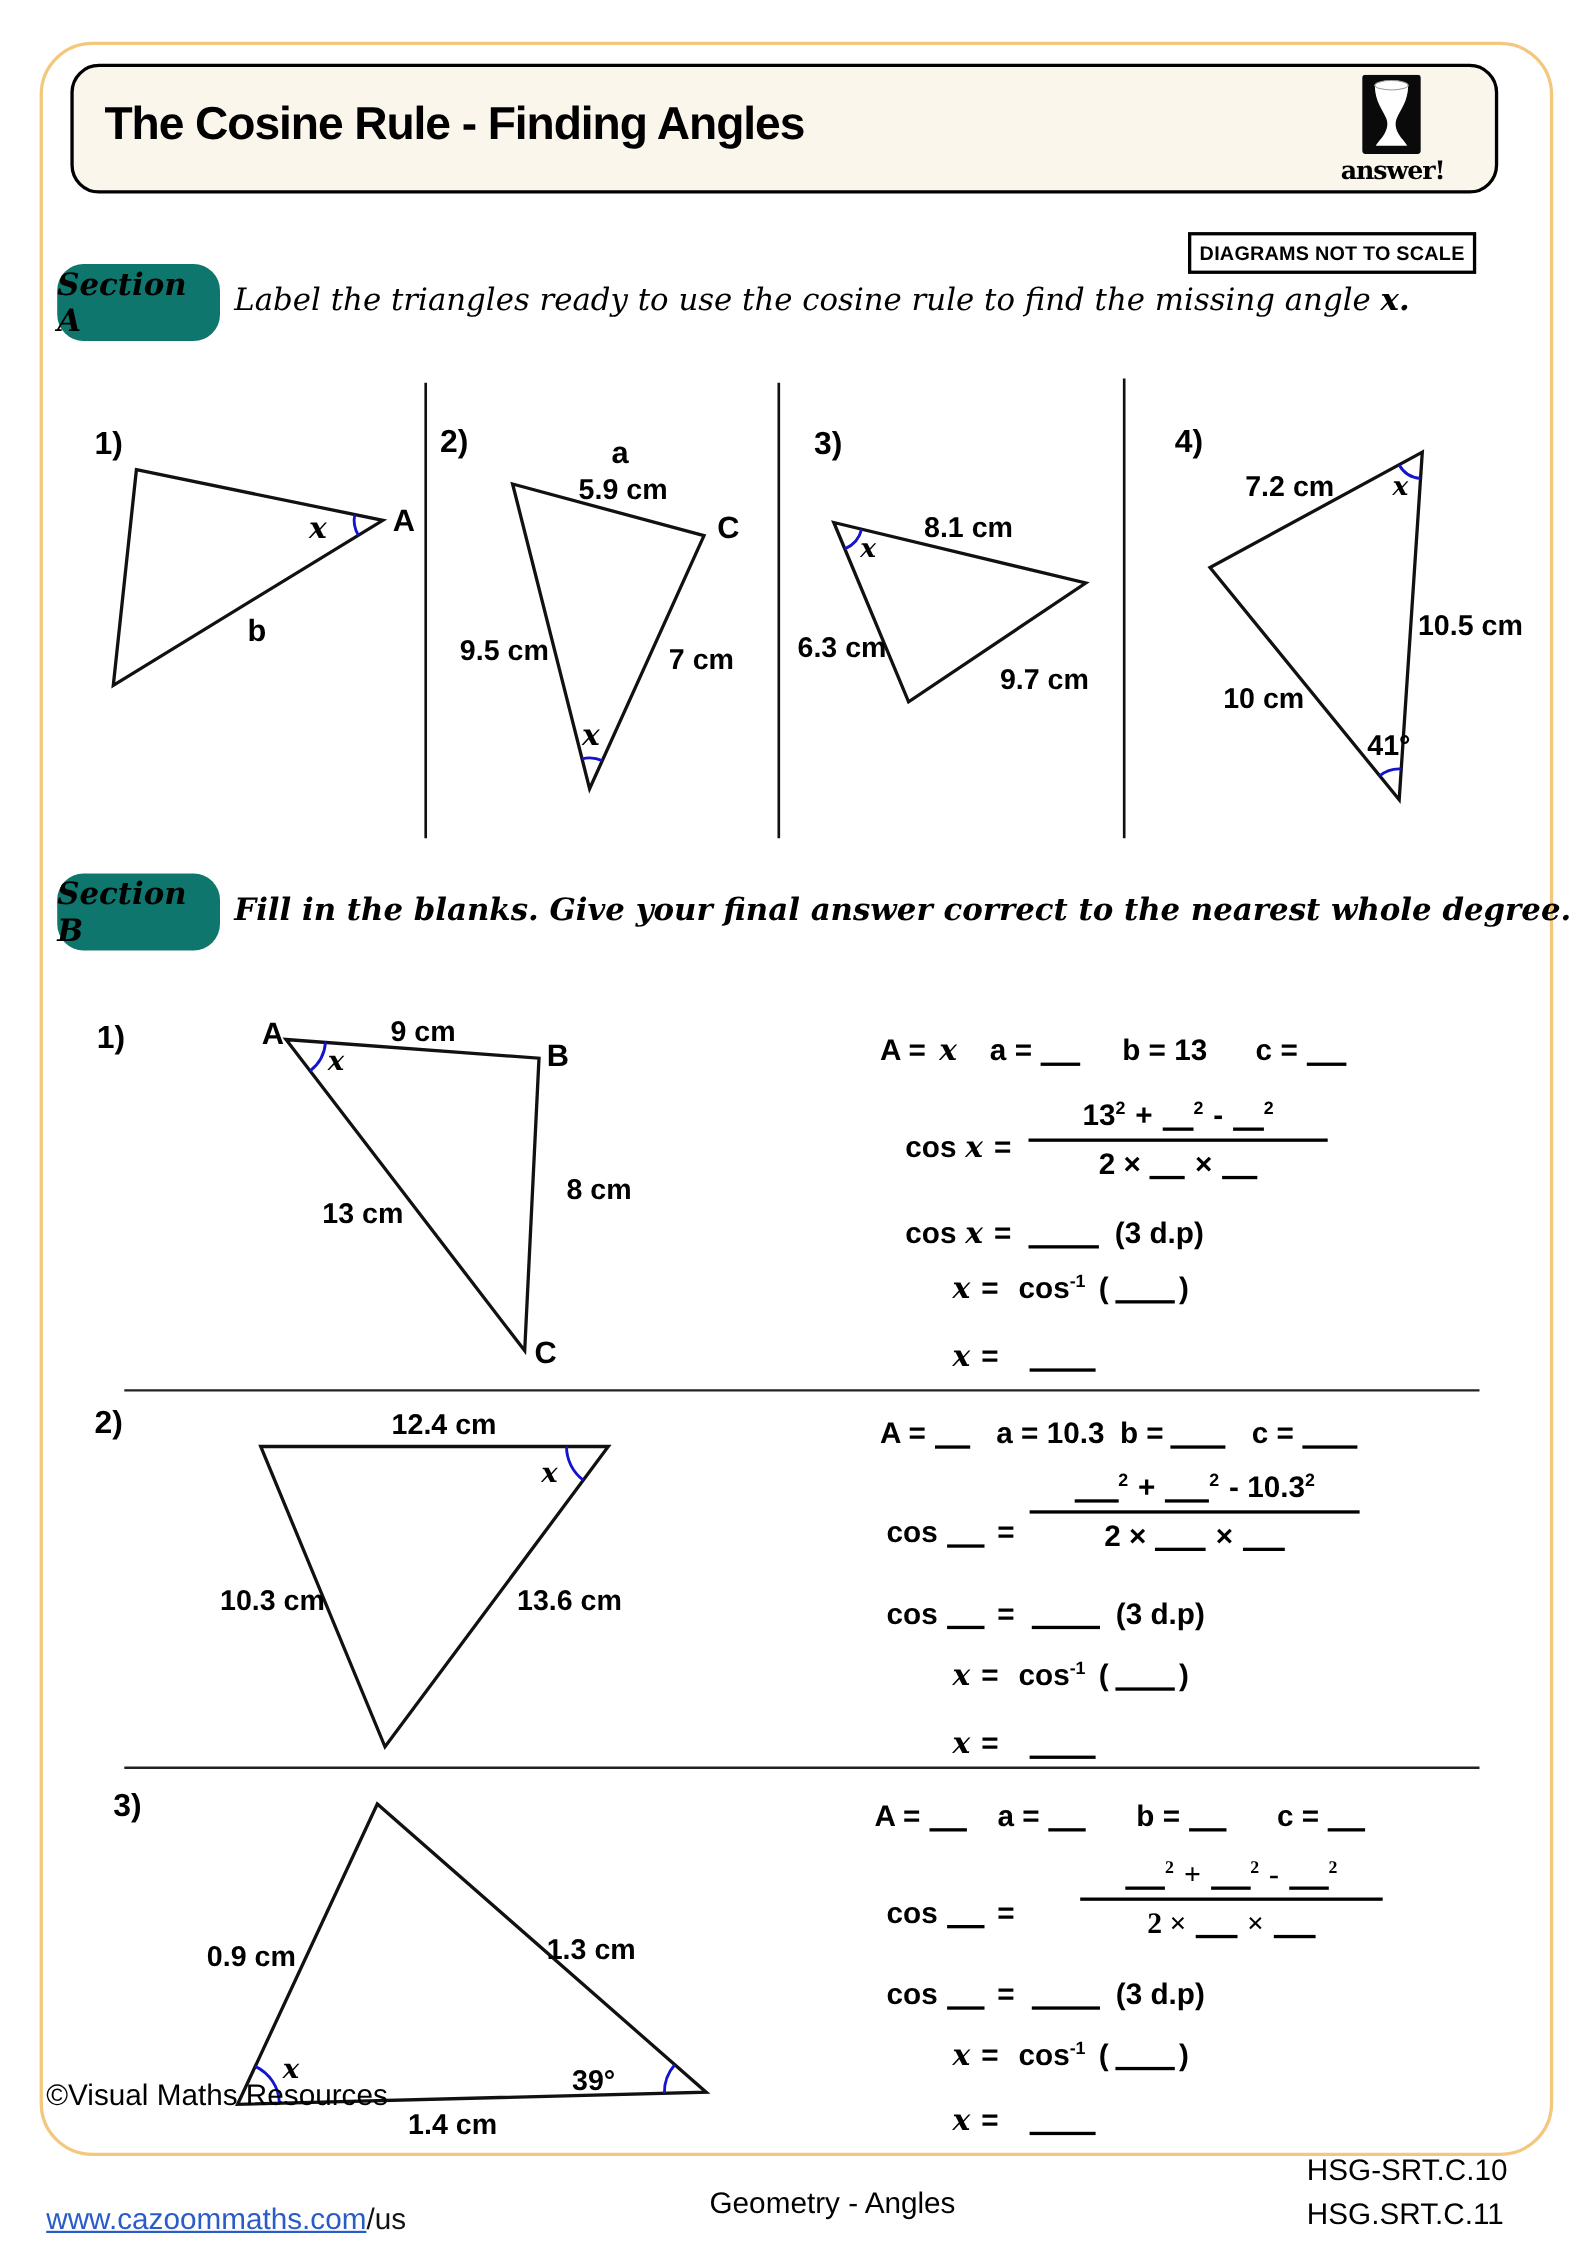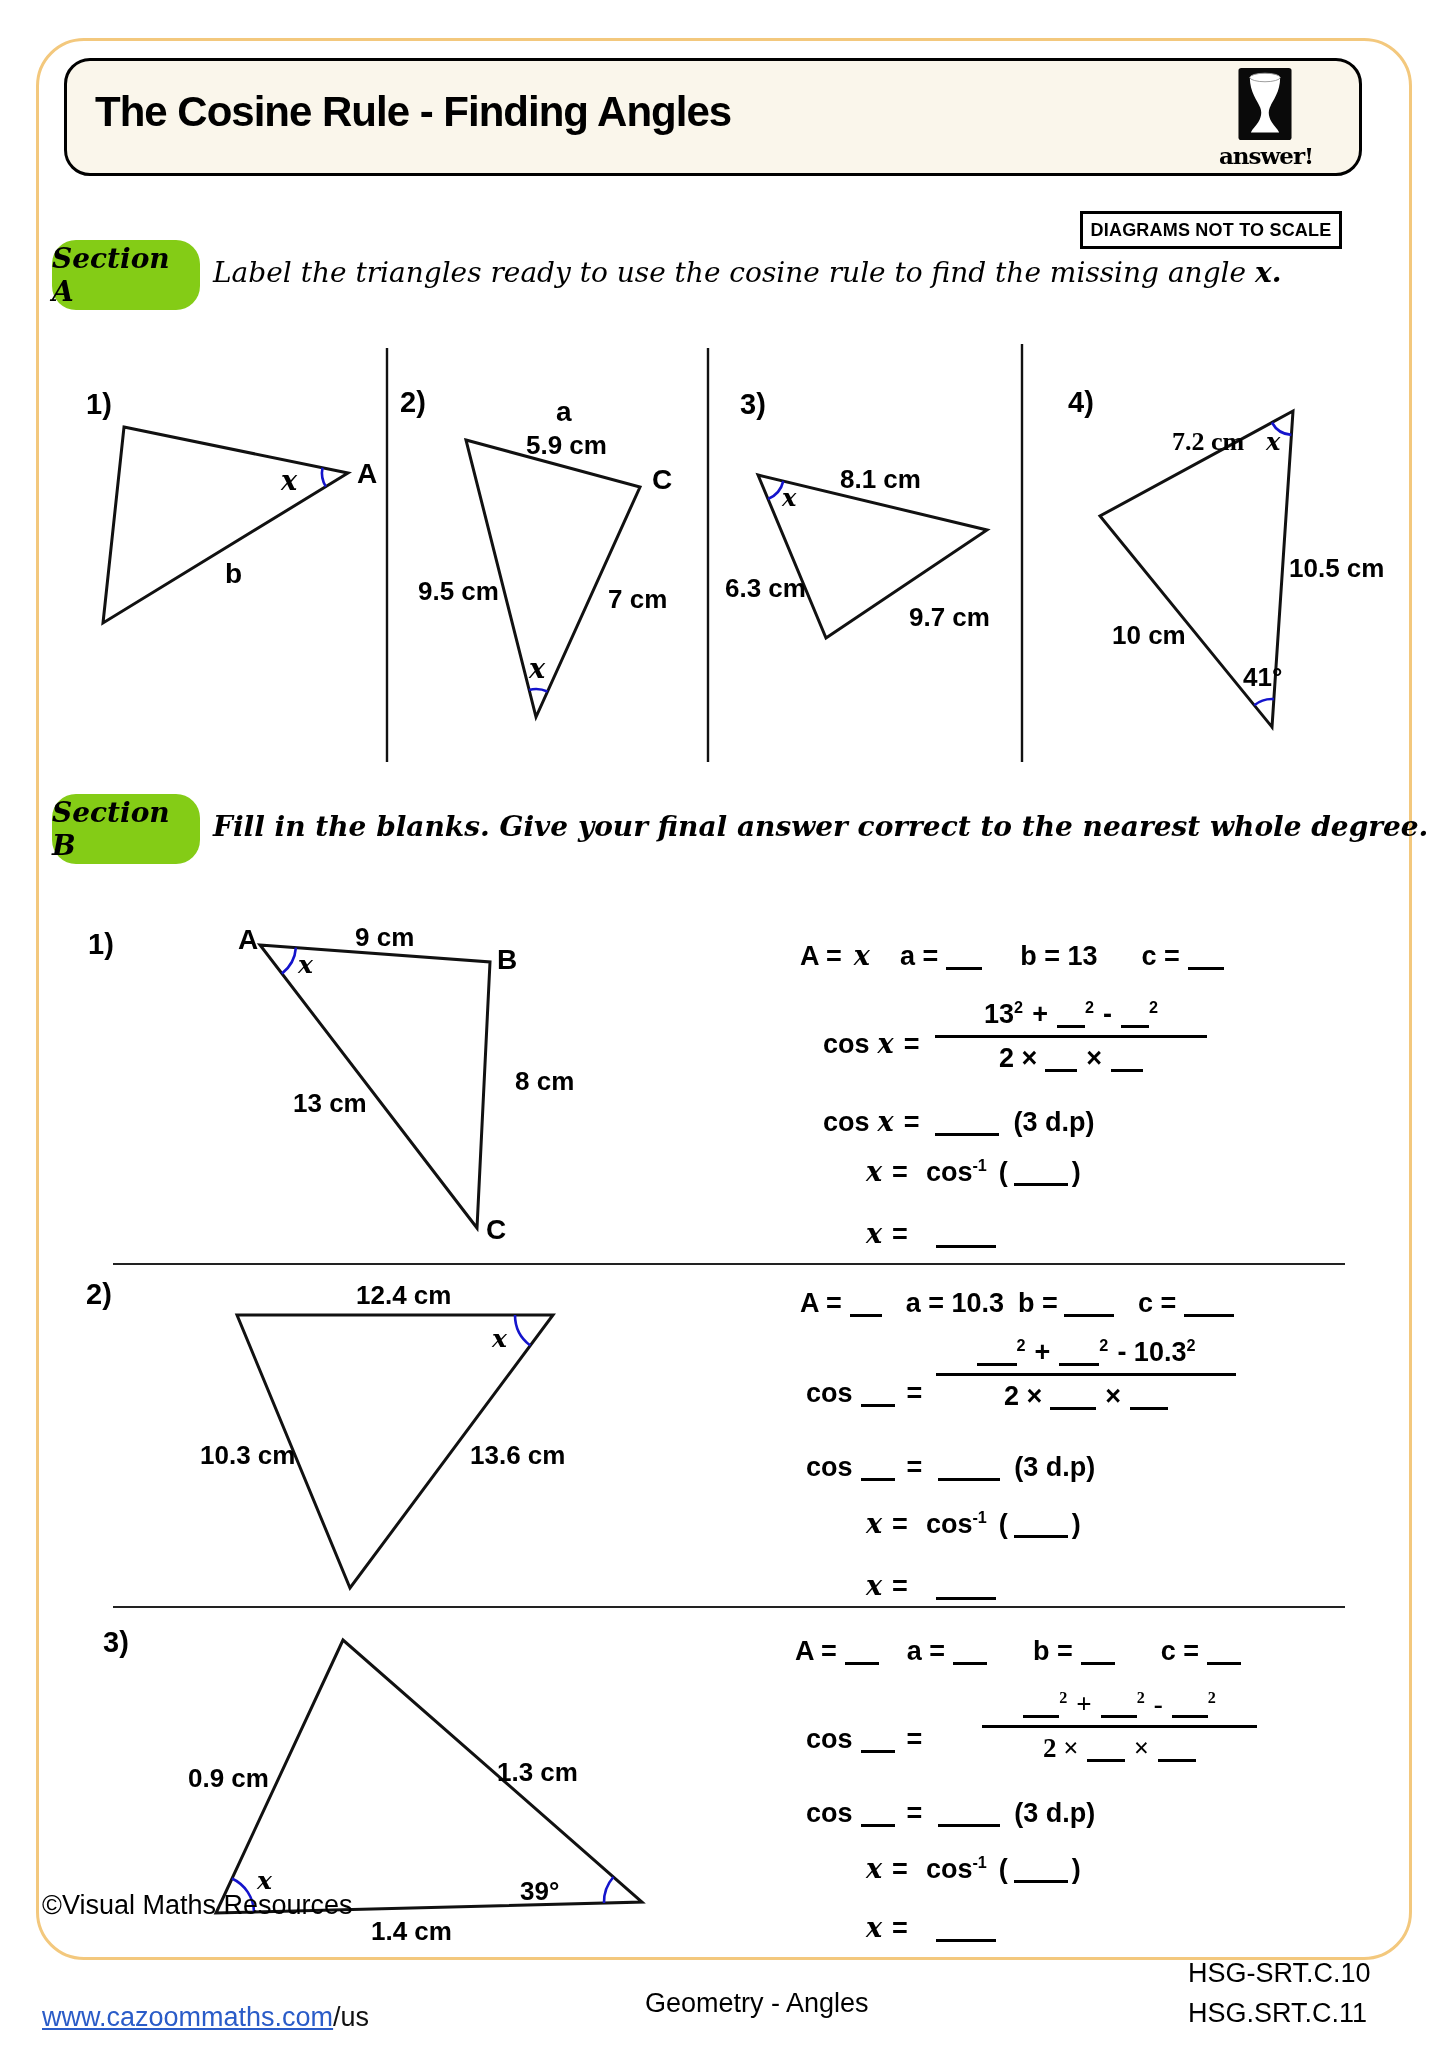--- a/index.html
+++ b/index.html
@@ -9,21 +9,21 @@
         border:3px solid #F3C87D;border-radius:48px;}
   .header-box{position:absolute;left:64px;top:58px;width:1298px;height:118px;
         background:#FAF6EB;border:3px solid #000;border-radius:26px;box-sizing:border-box;}
   .title{position:absolute;left:95px;top:88px;font-weight:bold;font-size:42px;letter-spacing:-1px;white-space:nowrap;}
   .logo{position:absolute;left:1238px;top:68px;width:112px;text-align:left;}
   .logo-text{position:absolute;left:-28px;top:74px;width:112px;text-align:center;
         font-family:"DejaVu Serif",serif;font-weight:bold;font-size:23px;letter-spacing:-1px;}
   .badge{position:absolute;left:1080px;top:211px;width:262px;height:38px;border:3px solid #000;
         display:flex;align-items:center;justify-content:center;font-weight:bold;font-size:18px;
         box-sizing:border-box;background:#fff;letter-spacing:0.2px;}
-  .pill{position:absolute;width:148px;height:70px;background:#84cc16;border-radius:24px;
+  .pill{position:absolute;width:148px;height:70px;background:#0f766e;border-radius:24px;
         display:flex;align-items:center;justify-content:center;}
   .pill span{font-family:"DejaVu Serif",serif;font-style:italic;font-weight:bold;font-size:28px;}
   .instr{position:absolute;font-family:"DejaVu Serif",serif;font-style:italic;font-size:28px;white-space:nowrap;}
   .instr .xb{font-weight:bold;}
   .num{position:absolute;font-weight:bold;font-size:29px;white-space:nowrap;}
   .s{position:absolute;font-weight:bold;font-size:26px;white-space:nowrap;}
   .v{position:absolute;font-weight:bold;font-size:28px;white-space:nowrap;}
   .x{position:absolute;font-family:"DejaVu Serif",serif;font-style:italic;font-weight:bold;font-size:27px;white-space:nowrap;}
   .eqrow{position:absolute;font-weight:bold;font-size:27px;white-space:nowrap;}
   .eqrow .xit,.frac .xit{font-family:"DejaVu Serif",serif;font-style:italic;font-weight:bold;}
@@ -114,21 +114,21 @@
   <div class="s" style="left:608px;top:584px;">7 cm</div>
   <div class="x" style="left:529px;top:653px;">x</div>
 
   <div class="num" style="left:740px;top:388px;">3)</div>
   <div class="s" style="left:840px;top:464px;">8.1 cm</div>
   <div class="x" style="left:782px;top:483px;font-size:24px;">x</div>
   <div class="s" style="left:725px;top:573px;">6.3 cm</div>
   <div class="s" style="left:909px;top:602px;">9.7 cm</div>
 
   <div class="num" style="left:1068px;top:386px;">4)</div>
-  <div class="s" style="left:1172px;top:427px;font-family:Liberation Serif, serif;">7.2 cm</div>
+  <div class="s" style="left:1132px;top:427px;">7.2 cm</div>
   <div class="x" style="left:1266px;top:427px;font-size:24px;">x</div>
   <div class="s" style="left:1289px;top:553px;text-align:right;">10.5 cm</div>
   <div class="s" style="left:1112px;top:620px;">10 cm</div>
   <div class="s" style="left:1243px;top:662px;">41°</div>
 
   <div class="pill" style="left:52px;top:794px;">
     <span>Section B</span>
   </div>
   <div class="instr" style="left:213px;top:810px;font-weight:bold;">Fill in the blanks. Give your final answer correct to the nearest whole degree.</div>
 

